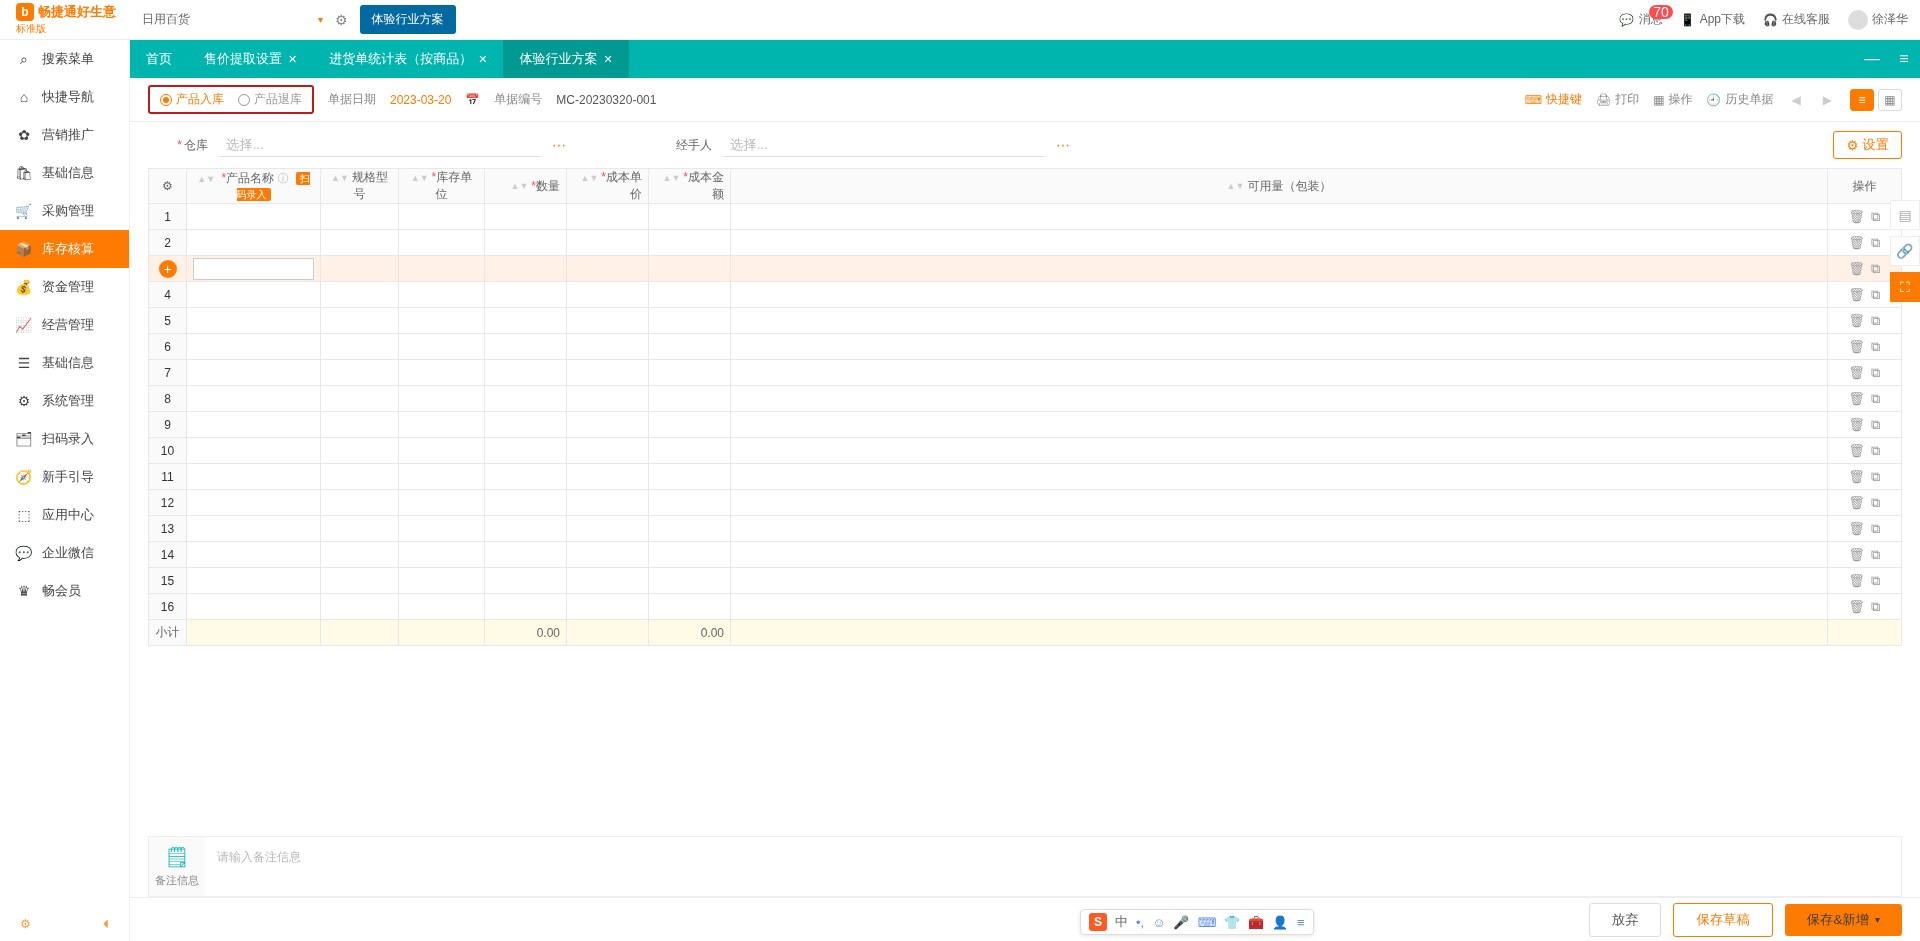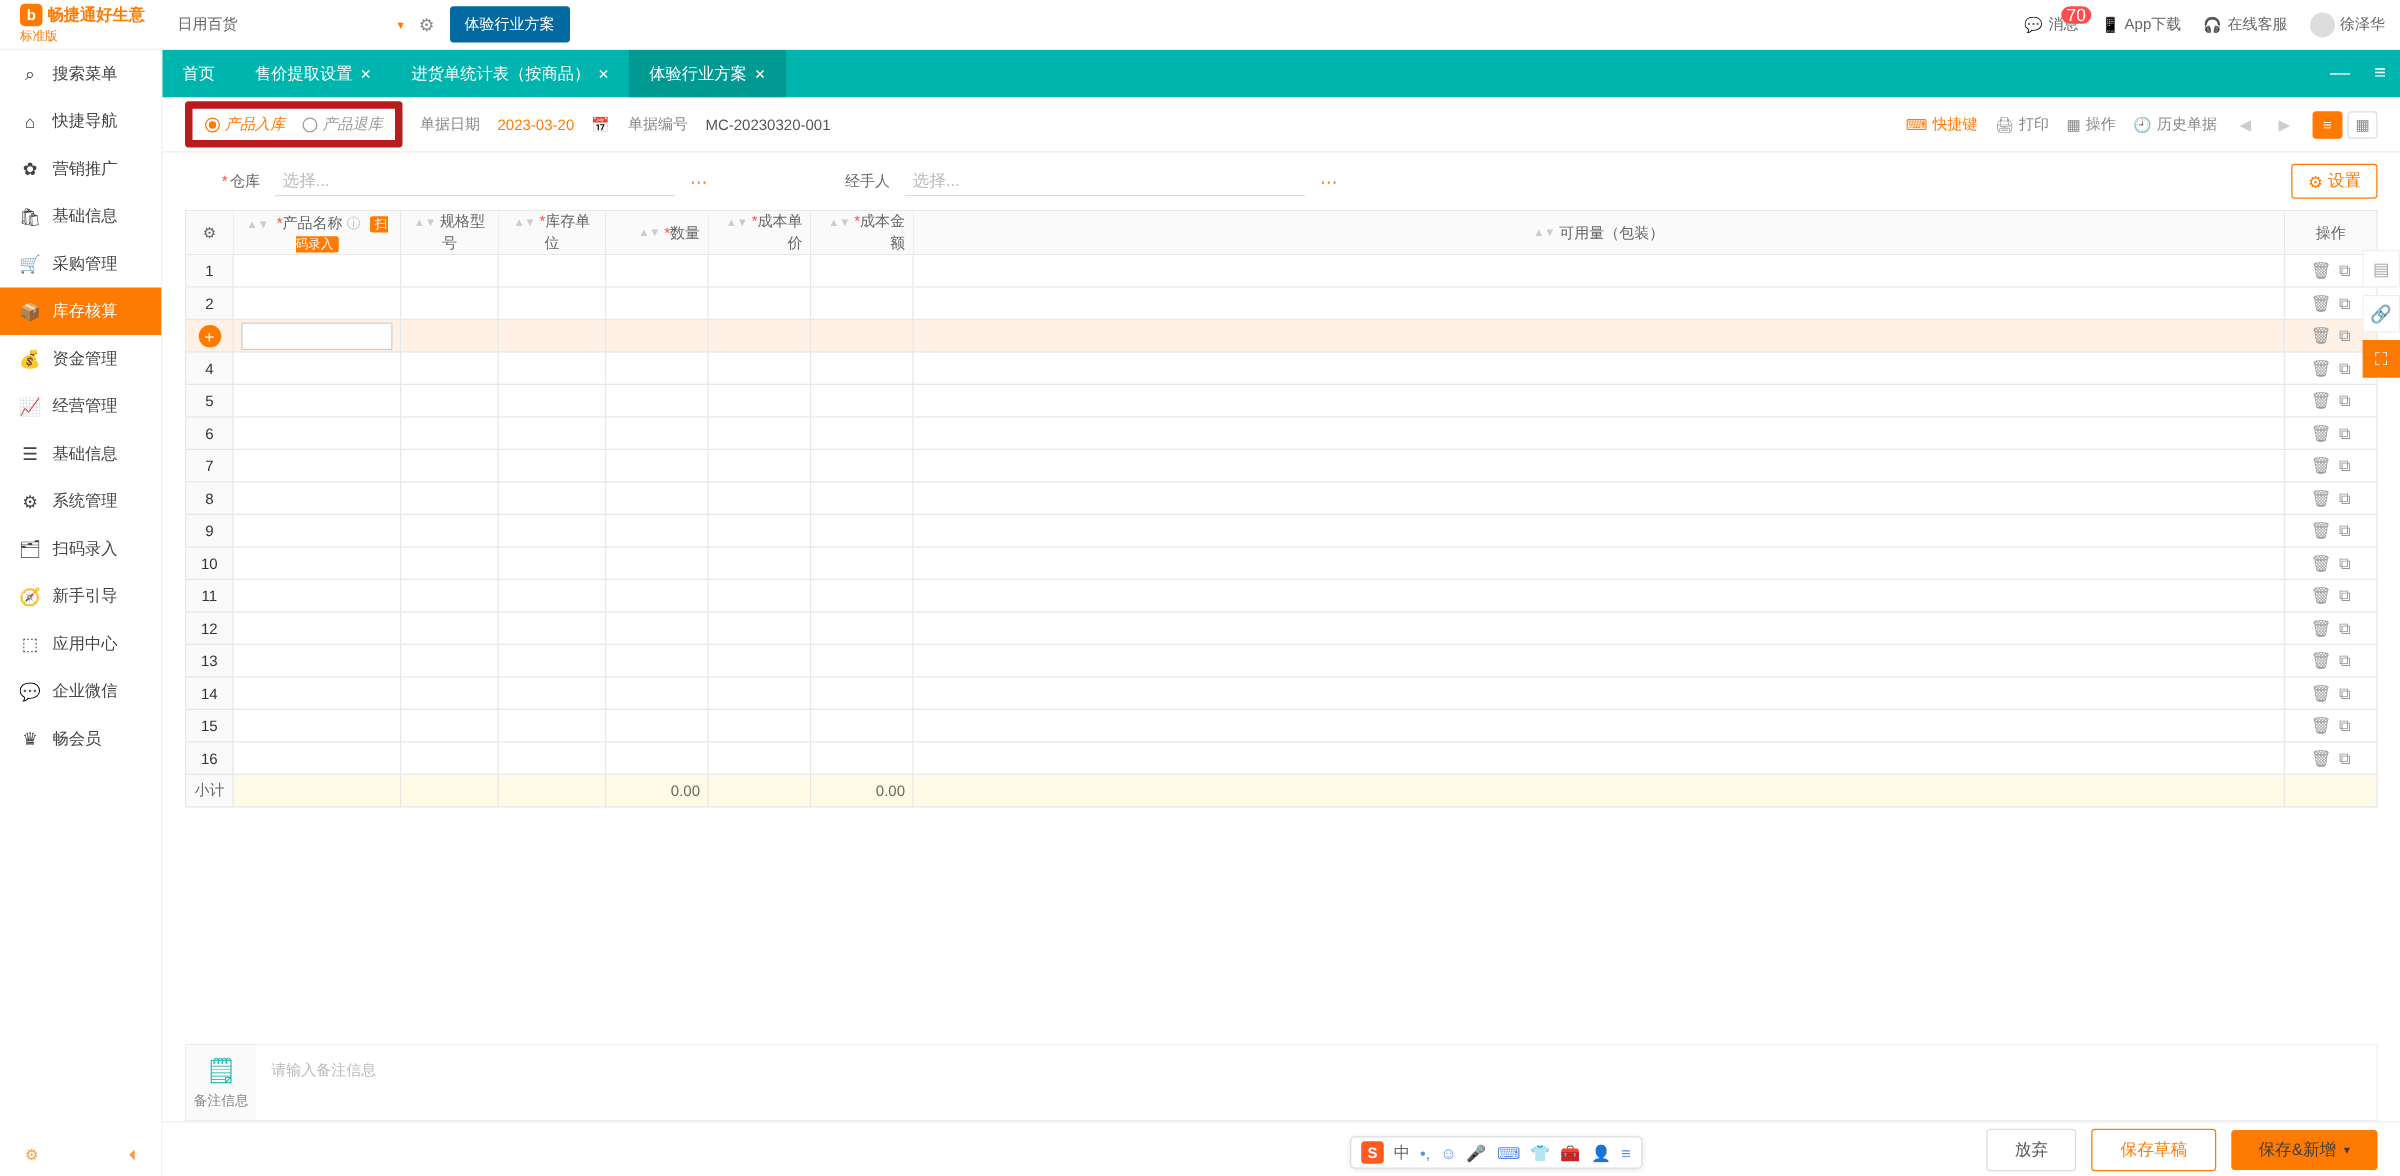--- a/index.html
+++ b/index.html
@@ -36,21 +36,21 @@
 .tabs { height: 38px; background: #00b5ad; display: flex; align-items: stretch; color: #fff; }
 .tab { display: flex; align-items: center; padding: 0 16px; gap: 6px; cursor: pointer; font-size: 13px; }
 .tab.active { background: #009a93; }
 .tab-close { font-size: 11px; cursor: pointer; }
 .tabs-right { margin-left: auto; display: flex; align-items: center; }
 .tabs-btn { width: 32px; display: flex; align-items: center; justify-content: center; cursor: pointer; font-size: 16px; }
 
 
 .doc-wrap { background: #fff; margin: 0; flex: 1; display: flex; flex-direction: column; min-height: 0; }
 .doc-toolbar { height: 44px; display: flex; align-items: center; padding: 0 18px; gap: 14px; border-bottom: 1px solid #eee; }
-.radio-group { display: flex; align-items: center; gap: 14px; border: 6px solid #b91c1c; border-radius: 3px; padding: 4px 10px; font-style: italic; }
+.radio-group { display: flex; align-items: center; gap: 14px; border: 2px solid #b91c1c; border-radius: 3px; padding: 4px 10px; }
 .radio-opt { display: flex; align-items: center; gap: 4px; color: #999; cursor: pointer; }
 .radio-opt.sel { color: #ff7a00; }
 .radio-dot { width: 12px; height: 12px; border: 1px solid currentColor; border-radius: 50%; display: inline-flex; align-items: center; justify-content: center; }
 .radio-opt.sel .radio-dot::after { content: ""; width: 6px; height: 6px; background: #ff7a00; border-radius: 50%; }
 .field-lbl { color: #888; }
 .field-val { color: #ff7a00; }
 .field-val2 { color: #555; }
 .tool-right { margin-left: auto; display: flex; align-items: center; gap: 14px; color: #888; }
 .tool-link { display: flex; align-items: center; gap: 4px; cursor: pointer; }
 .tool-link.orange { color: #ff7a00; }

